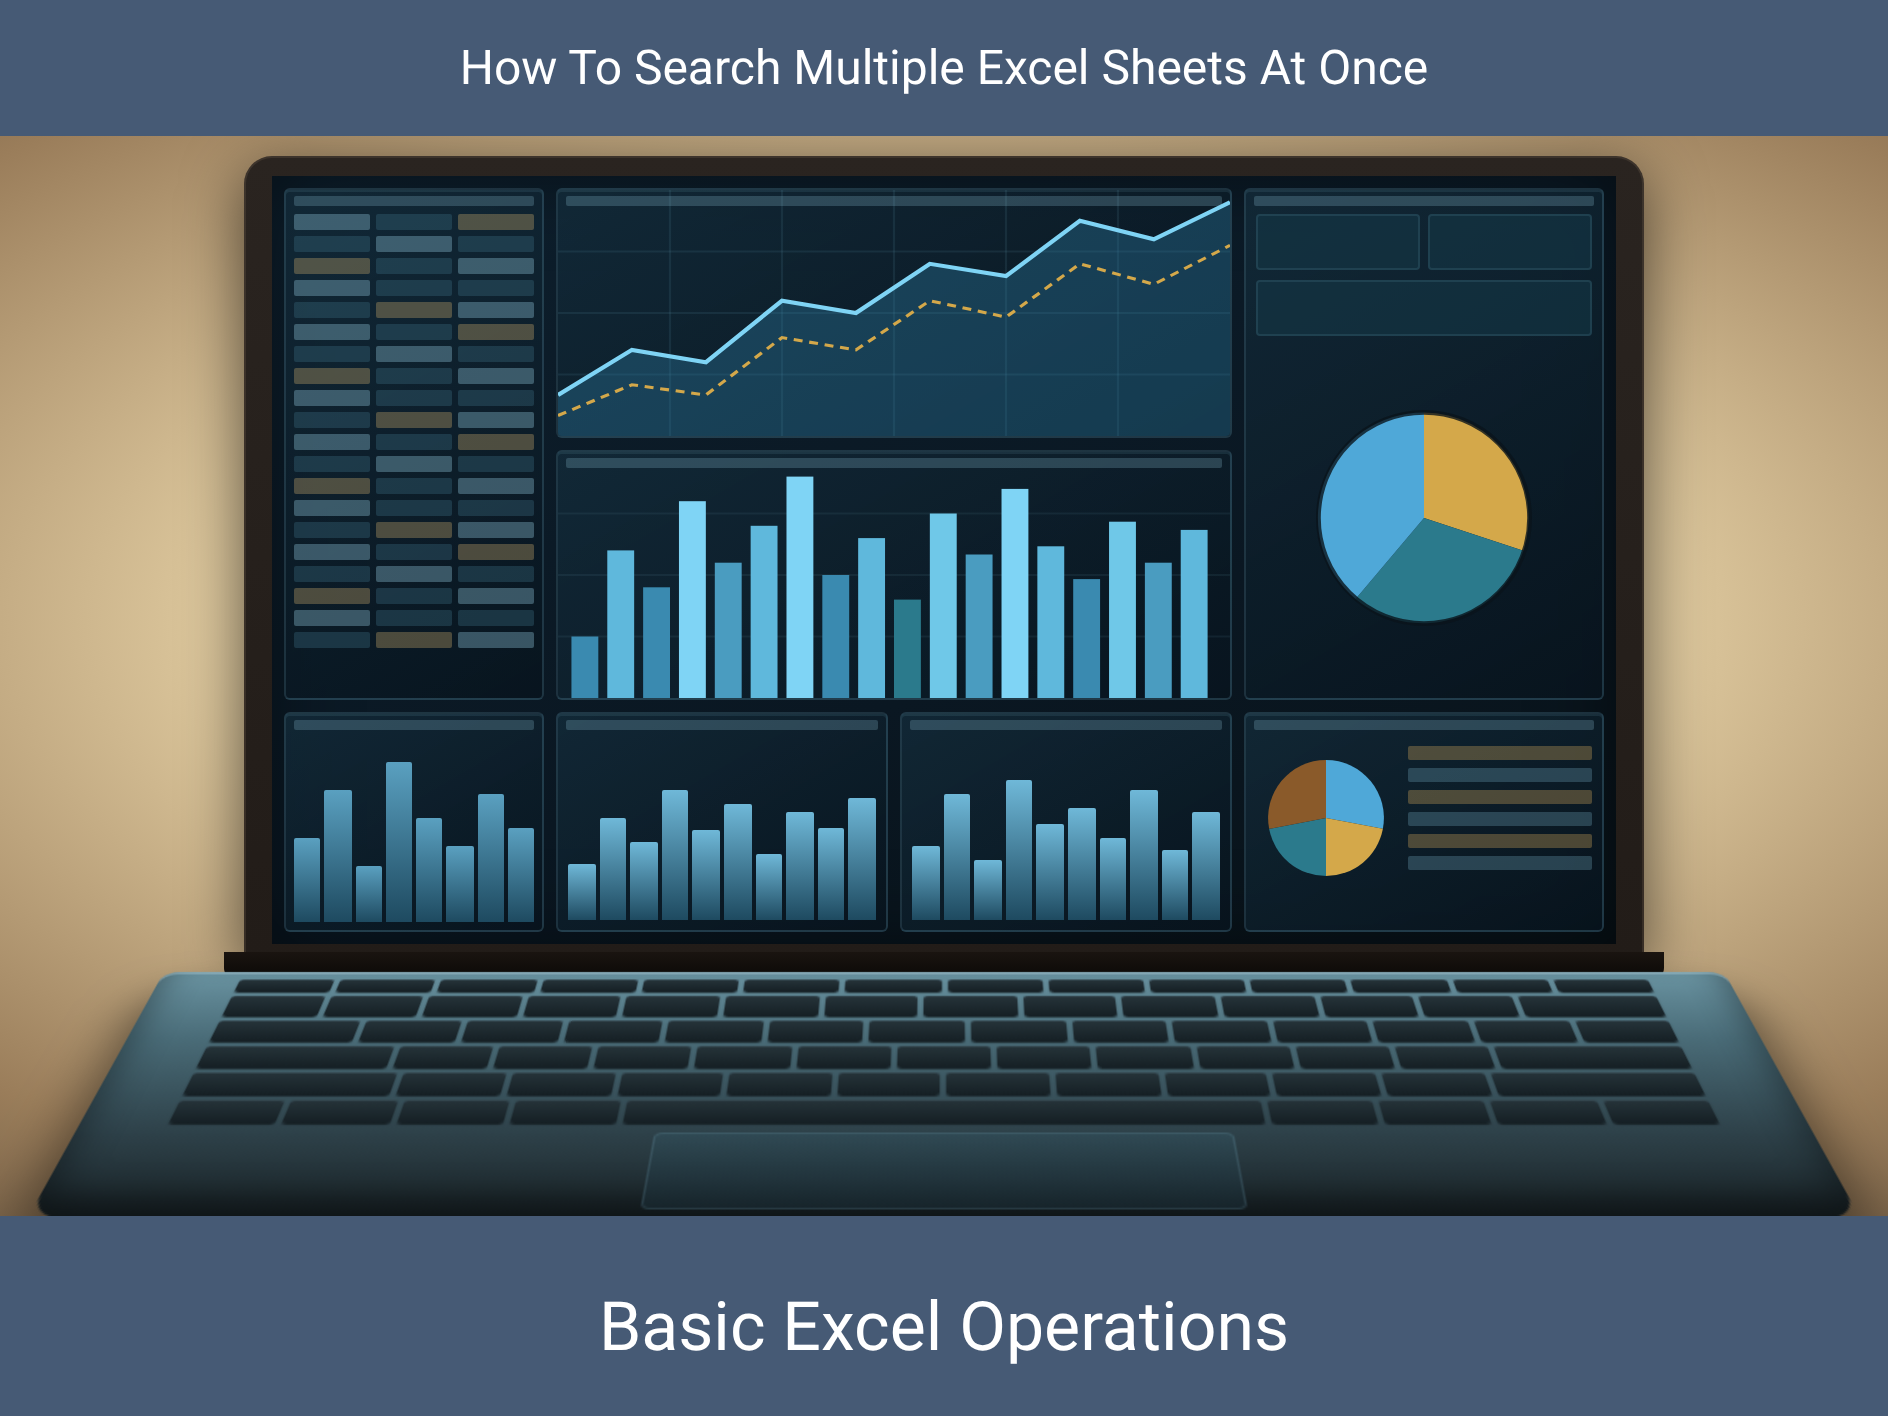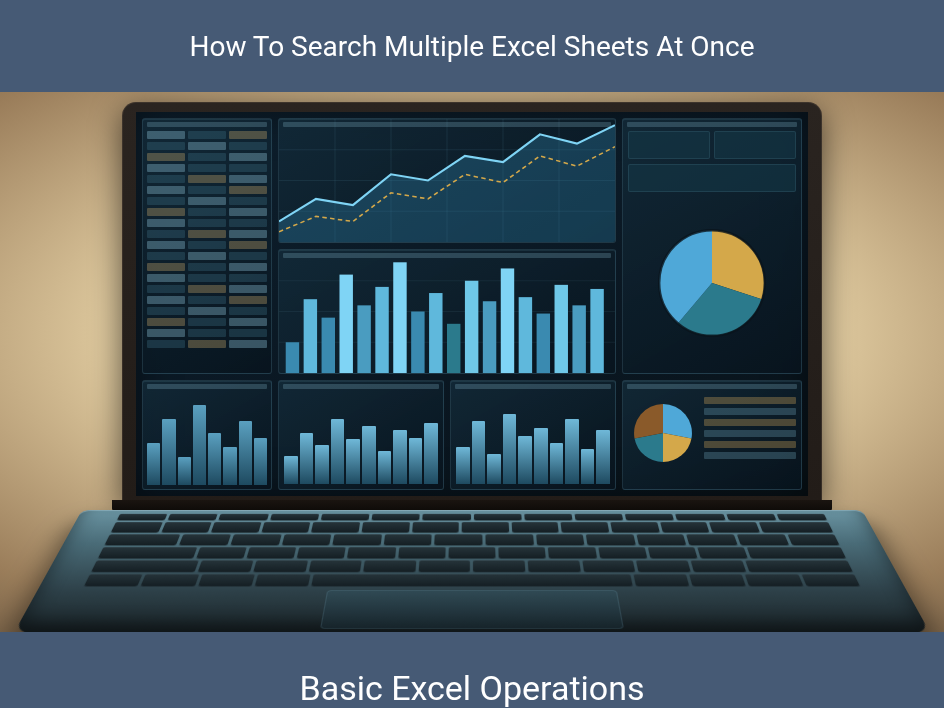--- a/index.html
+++ b/index.html
@@ -13,22 +13,22 @@
   .banner {
     background: #465a75;
     color: #ffffff;
     text-align: center;
     display: flex;
     align-items: center;
     justify-content: center;
     font-weight: 400;
   }
   .banner-top {
-    height: 92px;
-    font-size: 28px;
+    height: 68px;
+    font-size: 24px;
   }
   .banner-bottom {
     height: 112px;
     font-size: 34px;
   }
   .hero {
     width: 944px;
     height: 540px;
     position: relative;
     background: radial-gradient(ellipse 130% 110% at 50% 45%, #f0dfb8 0%, #e8d4a8 25%, #9a7d5a 55%, #3a2f25 85%);

